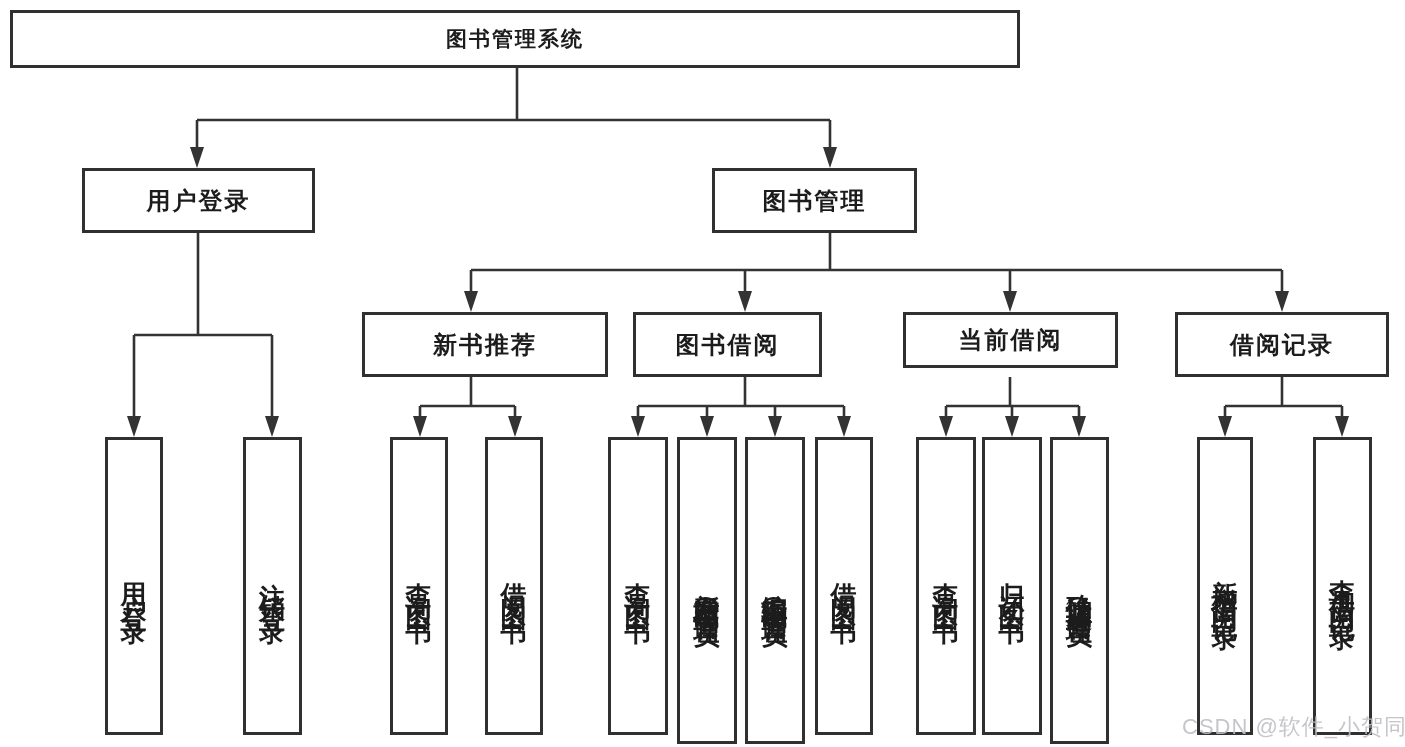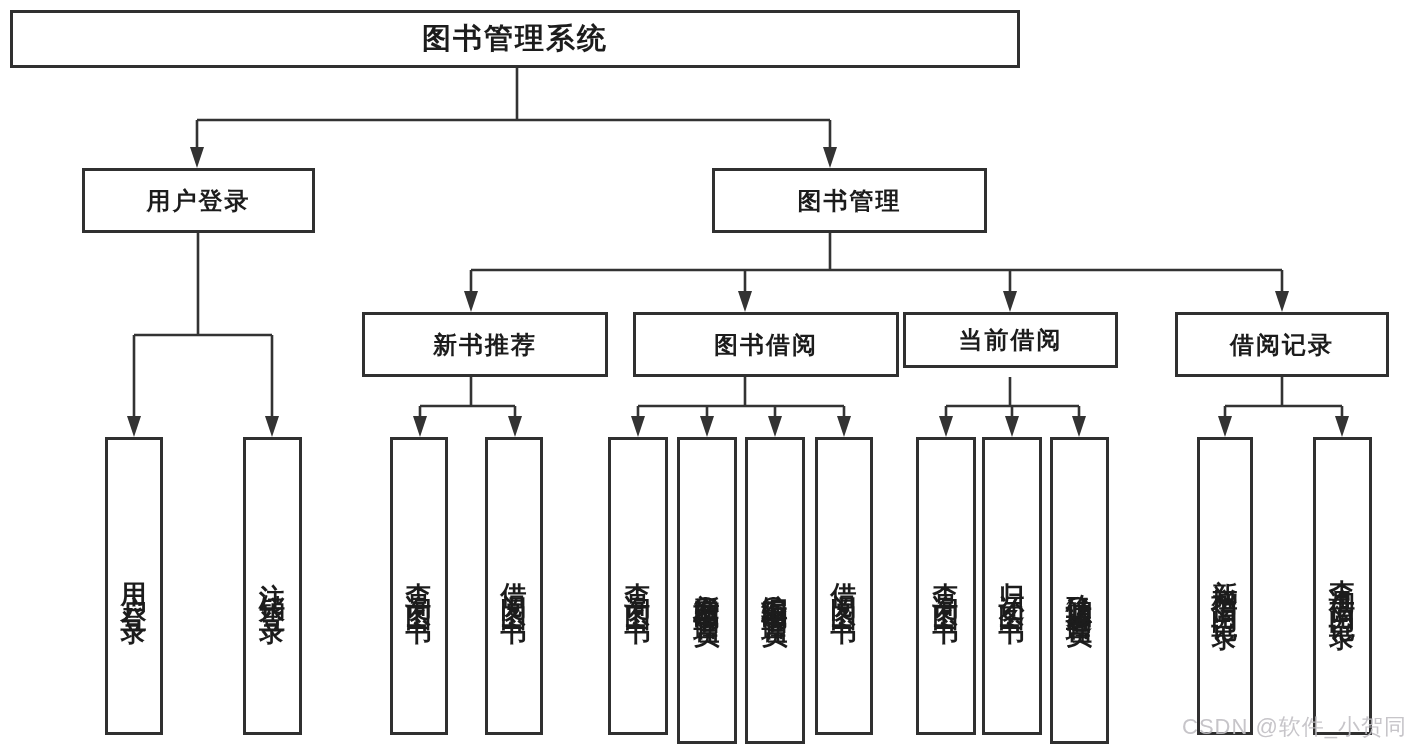--- a/index.html
+++ b/index.html
@@ -20,21 +20,21 @@
     justify-content:center;
     color:#1c1c1c;
     z-index:2;
   }
   .h-label{
     font-size:24px;
     font-weight:600;
     letter-spacing:2px;
     white-space:nowrap;
   }
-  .root-label{font-size:29px;text-align:right;}
+  .root-label{font-size:21px;text-align:right;}
   .vtext{
     writing-mode:vertical-lr;
     text-orientation:mixed;
     font-weight:600;
     font-size:26px;
     line-height:1;
     white-space:nowrap;
   }
   .ls-lg{letter-spacing:12px;}
   .ls-md{letter-spacing:9px;}
@@ -96,28 +96,28 @@
     <polygon points="1335,416 1349,416 1342,437"></polygon>
   </svg>
 
   <div class="node" style="left:10px;top:10px;width:1010px;height:58px;">
     <span class="h-label root-label">图书管理系统</span>
   </div>
 
   <div class="node" style="left:82px;top:168px;width:233px;height:65px;">
     <span class="h-label">用户登录</span>
   </div>
-  <div class="node" style="left:712px;top:168px;width:275px;height:65px;">
+  <div class="node" style="left:712px;top:168px;width:205px;height:65px;">
     <span class="h-label">图书管理</span>
   </div>
 
   <div class="node" style="left:362px;top:312px;width:246px;height:65px;text-align:right;">
     <span class="h-label">新书推荐</span>
   </div>
-  <div class="node" style="left:633px;top:312px;width:266px;height:65px;font-family:Liberation Serif, serif;">
+  <div class="node" style="left:633px;top:312px;width:189px;height:65px;font-family:Liberation Serif, serif;">
     <span class="h-label">图书借阅</span>
   </div>
   <div class="node" style="left:903px;top:312px;width:215px;height:56px;">
     <span class="h-label">当前借阅</span>
   </div>
   <div class="node" style="left:1175px;top:312px;width:214px;height:65px;">
     <span class="h-label">借阅记录</span>
   </div>
 
   <div class="node" style="left:105px;top:437px;width:58px;height:298px;">

